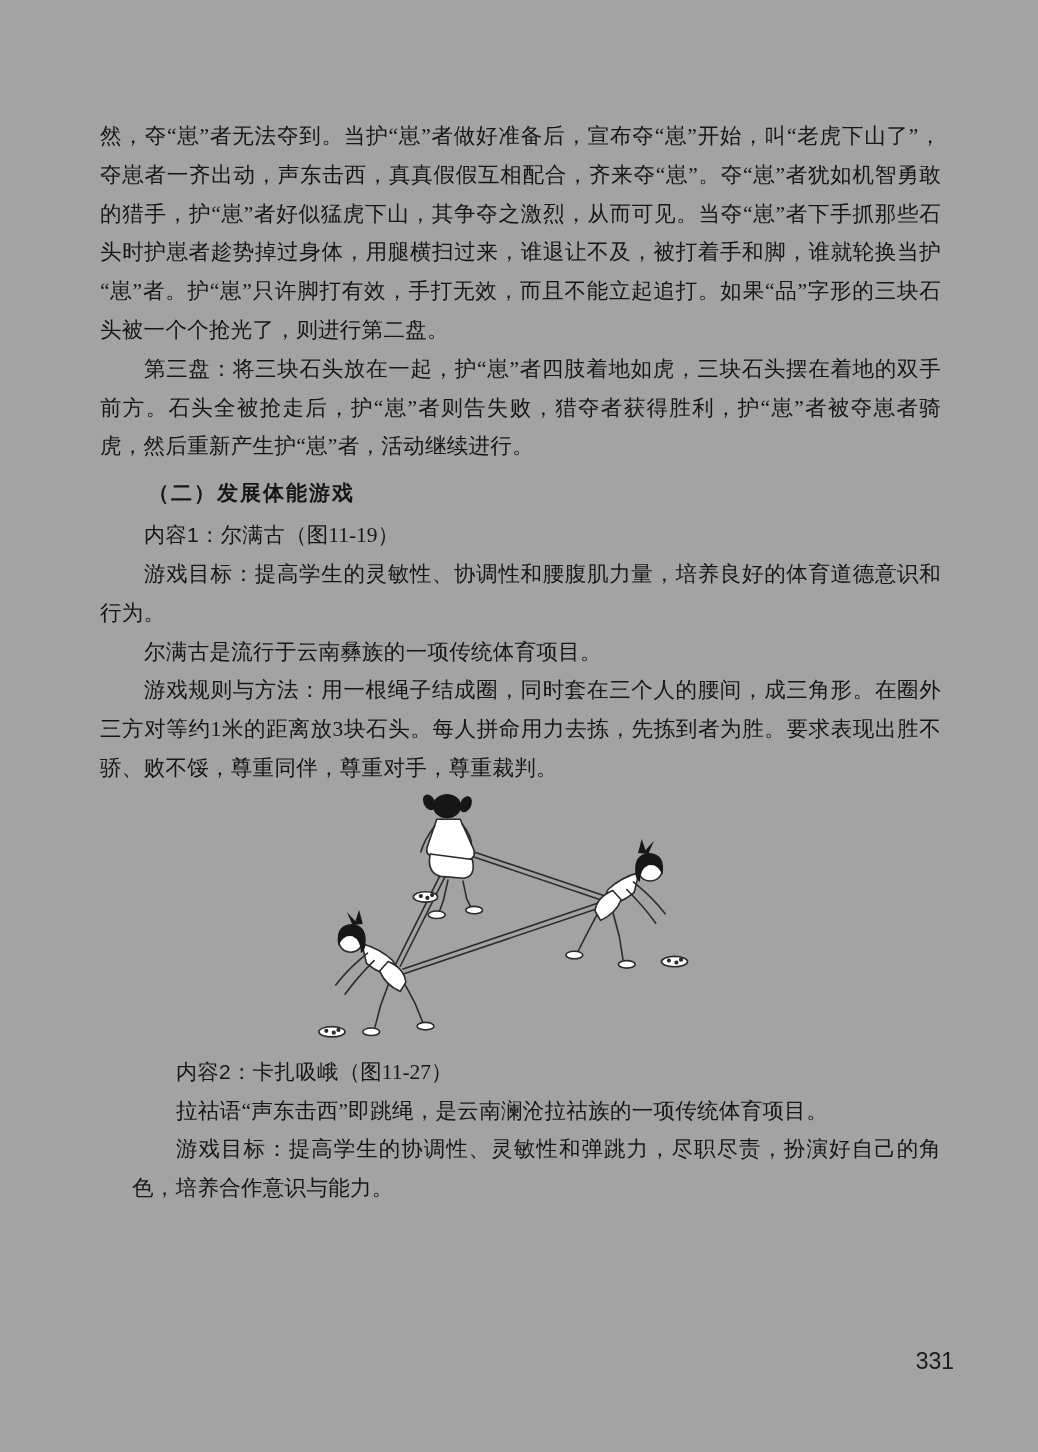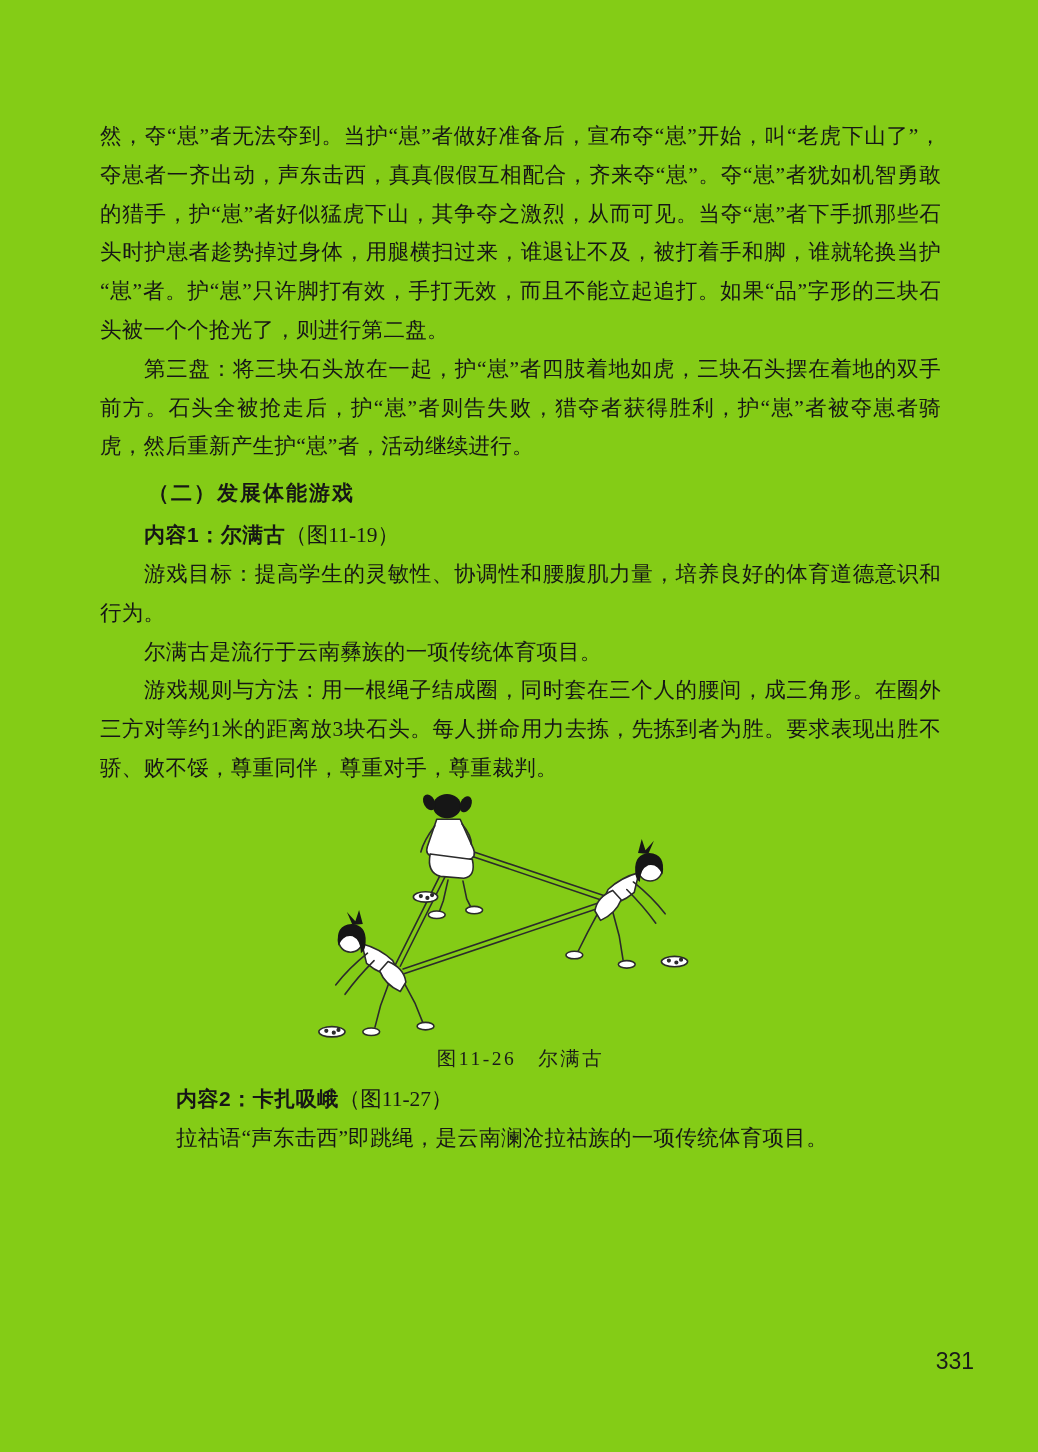--- a/index.html
+++ b/index.html
@@ -1,20 +1,20 @@
 <!DOCTYPE html>
 <html lang="zh"><head>
 <meta charset="utf-8">
 <style>
   html,body { margin:0; padding:0; background:#e8e8e8; }
   .page {
     position:relative;
     width:1038px; height:1452px;
     margin:0 auto;
-    background:#84cc16;
+    background:#a3a3a3;
     font-family:"Liberation Serif","DejaVu Serif",serif;
     color:#161616;
     overflow:hidden;
   }
   .content {
     position:absolute;
     left:100px; top:117px;
     width:841px;
   }
   .para {
@@ -33,42 +33,42 @@
     letter-spacing:2px;
   }
   .item-title {
     font-size:21.5px;
     line-height:38.8px;
     margin:0;
     text-indent:2.05em;
   }
   .item-title .bold-label {
     font-family:"Liberation Sans","DejaVu Sans",sans-serif;
-    font-weight:700;
+    font-weight:400;
     font-size:21px;
     letter-spacing:0.5px;
   }
   .item-title .ref {
     font-weight:400;
   }
   figure.game-figure {
     margin:4px 0 0 0;
     text-align:center;
   }
   figure.game-figure svg { display:block; margin:0 auto; }
   figcaption.figure-caption {
     font-size:19.5px;
     letter-spacing:2.5px;
     margin-top:0px;
     color:#1a1a1a;
   }
   .content2-block { margin-top:8px;margin-left:32px; }
   .page-number {
     position:absolute;
-    right:64px; top:1348px;
+    right:84px; top:1348px;
     font-family:"Liberation Sans","DejaVu Sans",sans-serif;
     font-size:23px;
     color:#1a1a1a;
   }
 </style>
 </head>
 <body>
 
 <div class="page">
   <div class="content">
@@ -149,24 +149,24 @@
           <ellipse cx="363" cy="184" rx="9" ry="4" fill="#ffffff"></ellipse>
           <path d="M376,86 Q357,91 343,104 L335,122 Q356,120 371,107 Z" fill="#ffffff"></path>
           <path d="M348,105 Q331,112 329,127 L335,137 Q351,130 357,115 Z" fill="#ffffff"></path>
           <path d="M370,96 Q390,112 404,130"></path>
           <path d="M363,104 Q381,122 394,140"></path>
           <circle cx="388" cy="82" r="13" fill="#ffffff"></circle>
           <path d="M401,88 Q405,66 387,65 Q371,66 372,84 Q372,93 377,96 Q377,82 386,78 Q396,76 401,88 Z" fill="#161616" stroke="none"></path>
           <path d="M386,66 L392,52 L383,62 L379,50 L375,65 Z" fill="#161616" stroke="none"></path>
         </g>
       </svg>
-      <figcaption class="figure-caption">图11-26　尔满古</figcaption>
     </figure>
 
     <div class="content2-block">
       <p class="item-title"><span class="bold-label">内容2：卡扎吸峨</span><span class="ref">（图11-27）</span></p>
       <p class="para indent">拉祜语“声东击西”即跳绳，是云南澜沧拉祜族的一项传统体育项目。</p>
+      <p class="para indent">游戏目标：提高学生的协调性、灵敏性和弹跳力，尽职尽责，扮演好自己的角色，培养合作意识与能力。</p>
     </div>
 
   </div>
 
   <div class="page-number">331</div>
 </div>
 
 </body></html>

